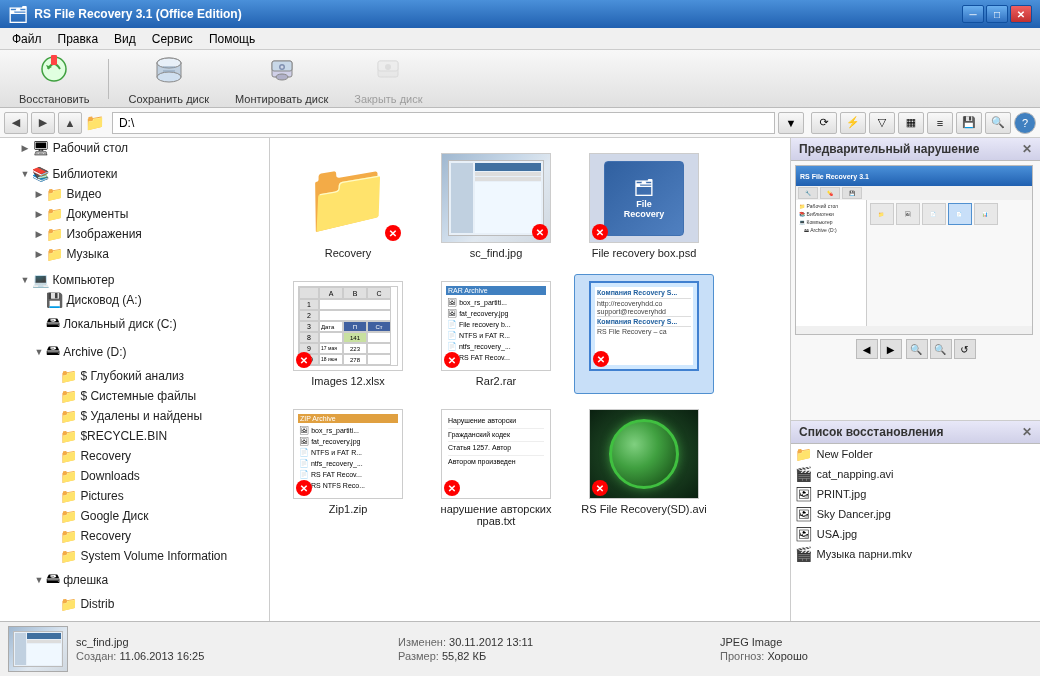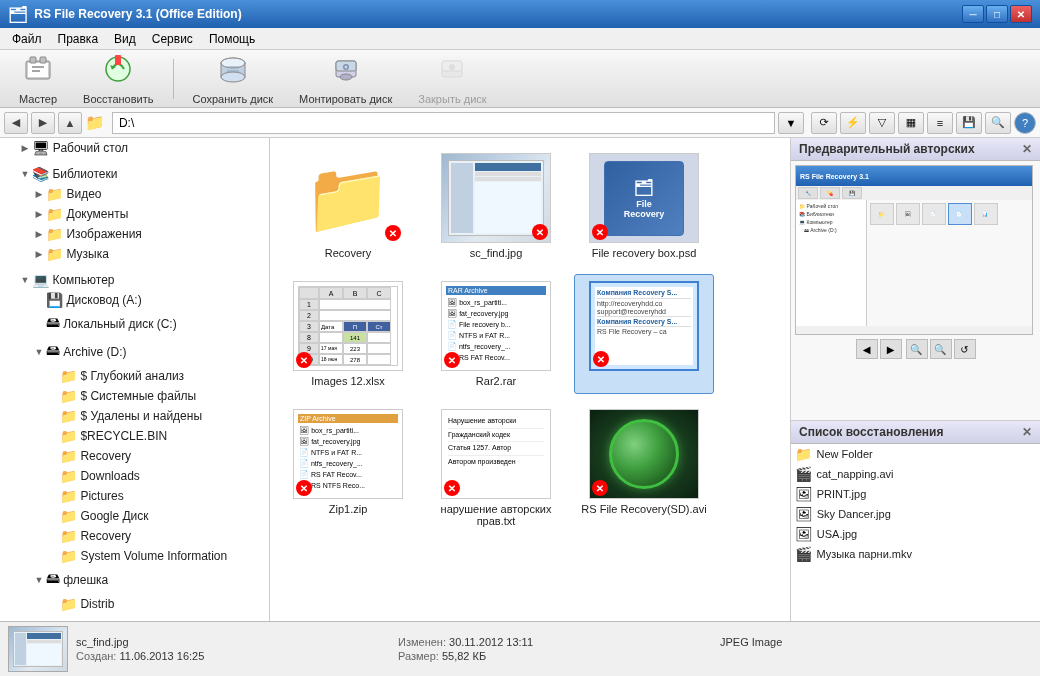--- a/index.html
+++ b/index.html
@@ -96,32 +96,20 @@
 
 <div id="menubar">
   <span class="menu-item">Файл</span>
   <span class="menu-item">Правка</span>
   <span class="menu-item">Вид</span>
   <span class="menu-item">Сервис</span>
   <span class="menu-item">Помощь</span>
 </div>
 
 <div id="toolbar">
-  <div class="tool-btn">
-    <div class="tb-icon">
-      <svg width="32" height="32" viewBox="0 0 32 32">
-          <rect x="4" y="8" width="24" height="18" rx="2" fill="#d0d0d0" stroke="#888" stroke-width="1"></rect>
-          <rect x="6" y="10" width="20" height="14" fill="white"></rect>
-          <rect x="8" y="4" width="6" height="6" rx="1" fill="#c0c0c0" stroke="#888"></rect>
-          <rect x="18" y="4" width="6" height="6" rx="1" fill="#c0c0c0" stroke="#888"></rect>
-          <path d="M10 14 L22 14 M10 18 L18 18" stroke="#888" stroke-width="1.5"></path>
-        </svg>
-    </div>
-    <span class="tb-label">Мастер</span>
-  </div>
   <div class="tool-btn">
     <div class="tb-icon">
       <svg width="32" height="32" viewBox="0 0 32 32">
           <circle cx="16" cy="16" r="12" fill="#e0ffe0" stroke="#40a040" stroke-width="1.5"></circle>
           <path d="M10 16 Q16 6 22 16" fill="none" stroke="#40a040" stroke-width="2"></path>
           <path d="M10 16 L8 12 L14 14 Z" fill="#40a040"></path>
           <rect x="13" y="2" width="6" height="10" rx="1" fill="#ff4444"></rect>
         </svg>
     </div>
     <span class="tb-label">Восстановить</span>
@@ -529,21 +517,21 @@
         <span class="file-name">RS File Recovery(SD).avi</span>
       </div>
 
     </div>
   </div>
 
   <div id="rightpanel">
 
     <div id="preview-panel">
       <div class="panel-header">
-        <span>Предварительный авторских</span>
+        <span>Предварительный нарушение</span>
         <span class="panel-close">✕</span>
       </div>
       <div id="preview-content">
         <div id="preview-img">
 
           <div style="width:100%; height:100%; background: linear-gradient(to bottom, #4a90d9 0%, #4a90d9 5%, #f0f0f0 5%); position:relative; overflow:hidden;">
             <div style="background: linear-gradient(to bottom, #4a90d9, #2060b0); height: 12%; padding: 2px 4px; display:flex; align-items:center; color:white; font-size:7px; font-weight:bold;">RS File Recovery 3.1</div>
             <div style="background: #f0f0f0; height: 8%; display:flex; align-items:center; padding:0 2px; gap:2px;">
               <div style="width:20px; height:12px; background: #e0e0e0; border:1px solid #ccc; font-size:5px; display:flex; align-items:center; justify-content:center;">🔧</div>
               <div style="width:20px; height:12px; background: #e0e0e0; border:1px solid #ccc; font-size:5px; display:flex; align-items:center; justify-content:center;">💊</div>
@@ -652,14 +640,18 @@
       <span>JPEG Image</span>
     </div>
     <div class="status-field">
       <span class="status-label">Создан:</span>
       <span>11.06.2013 16:25</span>
     </div>
     <div class="status-field">
       <span class="status-label">Размер:</span>
       <span>55,82 КБ</span>
     </div>
+    <div class="status-field">
+      <span class="status-label">Прогноз:</span>
+      <span>Хорошо</span>
+    </div>
   </div>
 </div>
 
 </body></html>

